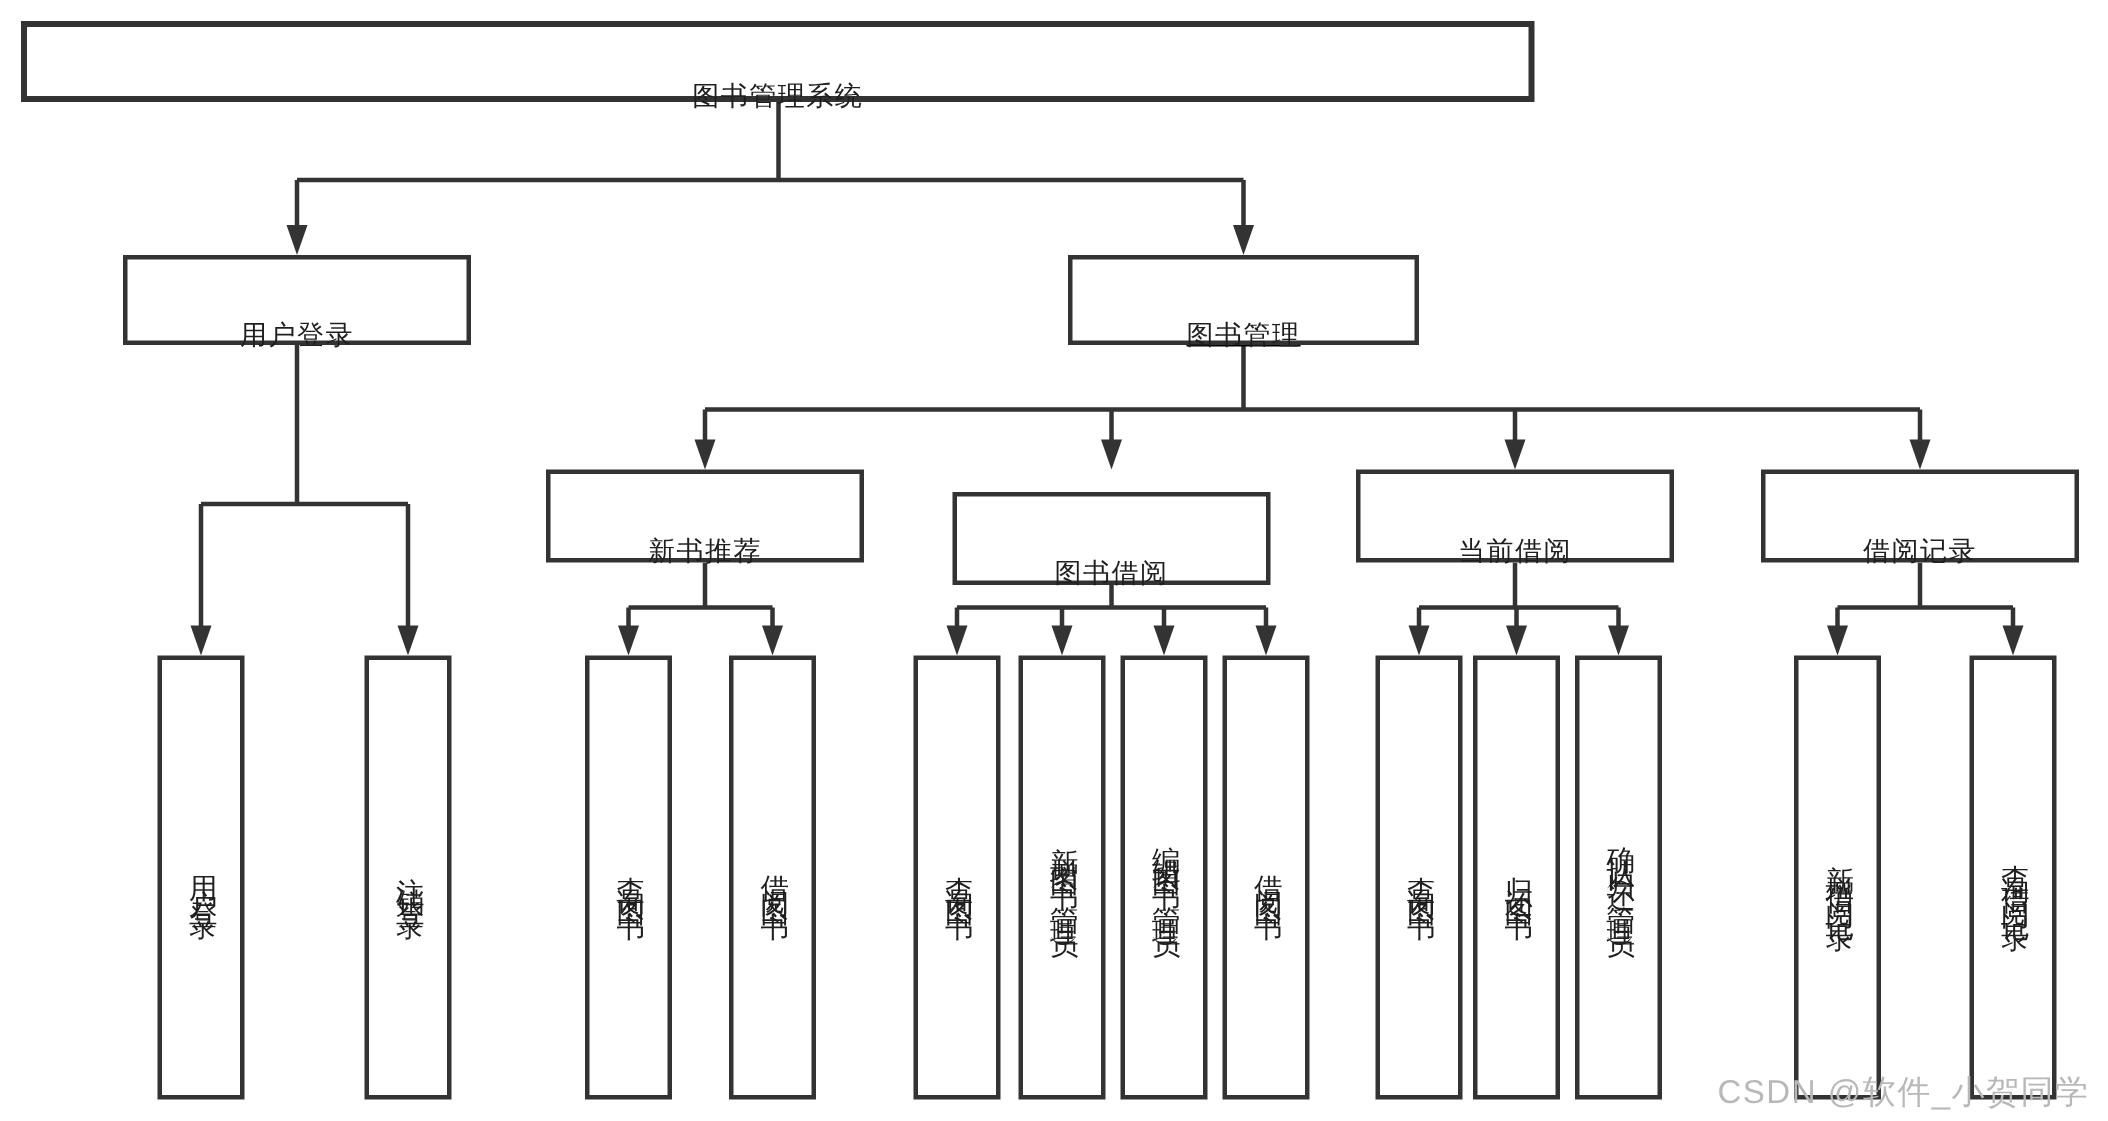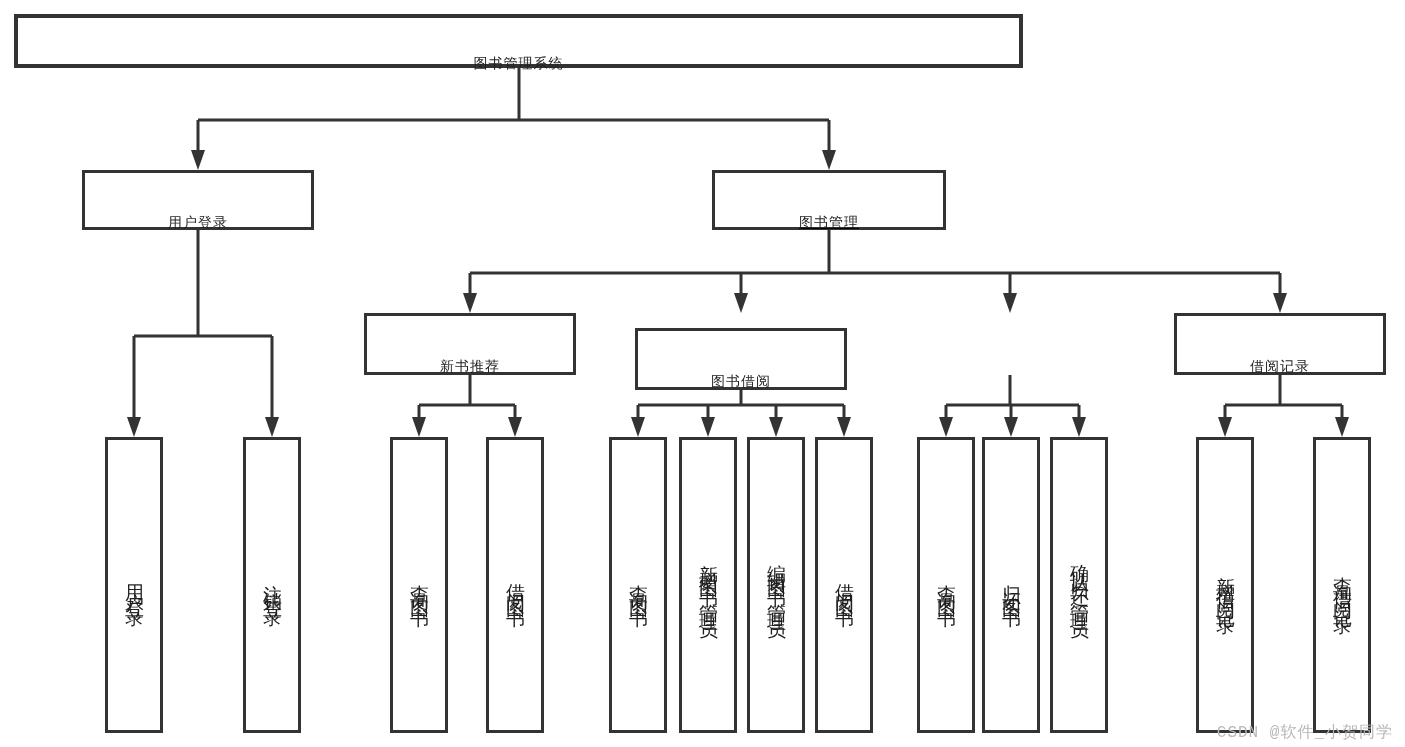--- a/index.html
+++ b/index.html
@@ -14,32 +14,32 @@
   svg.connectors path { fill: none; stroke: var(--line, #333333); stroke-width: 3; }
   svg.connectors polygon { fill: var(--line, #333333); stroke: none; }
   .box {
     position: absolute; background: #ffffff;
     border: 3px solid var(--box-border, #333333);
     box-sizing: border-box;
     display: flex; align-items: center; justify-content: center;
   }
   .root-box { border-width: 4px; }
   .hlabel {
-    font-size: 14px; color: var(--text, #1f1f1f);
+    font-size: 18px; color: var(--text, #1f1f1f);
     letter-spacing: 1px; white-space: nowrap; margin-top: 45px;
   }
   .vlabel {
     writing-mode: vertical-lr; text-orientation: mixed;
     font-size: 19px; line-height: 1.1; letter-spacing: 8px;
     color: var(--text, #1f1f1f);
   }
   .watermark {
     position: absolute; right: 12px; bottom: 4px;
-    font-size: 16px; letter-spacing: 1px;
-    color: var(--watermark, #b8b8b8); white-space: nowrap; font-family: Liberation Mono, monospace;
+    font-size: 22px; letter-spacing: 1px;
+    color: var(--watermark, #b8b8b8); white-space: nowrap;
   }
 </style>
 </head>
 <body>
 
 <div class="canvas">
 
   <svg class="connectors" viewBox="0 0 1405 747" aria-hidden="true">
     <path d="M519 68 V120 M198 120 H829 M198 120 V152 M829 120 V152
              M198 230 V336 M134 336 H272 M134 336 V420 M272 336 V420
@@ -79,20 +79,23 @@
   <div class="box" style="left:712px; top:170px; width:234px; height:60px;text-decoration:underline;">
     <span class="hlabel">图书管理</span>
   </div>
 
   <div class="box" style="left:364px; top:313px; width:212px; height:62px;">
     <span class="hlabel">新书推荐</span>
   </div>
   <div class="box" style="left:635px; top:328px; width:212px; height:62px;">
     <span class="hlabel">图书借阅</span>
   </div>
+  <div class="box" style="left:904px; top:313px; width:212px; height:62px;">
+    <span class="hlabel">当前借阅</span>
+  </div>
   <div class="box" style="left:1174px; top:313px; width:212px; height:62px;">
     <span class="hlabel">借阅记录</span>
   </div>
 
   <div class="box" style="left:105px; top:437px; width:58px; height:296px;">
     <span class="vlabel">用户登录</span>
   </div>
   <div class="box" style="left:243px; top:437px; width:58px; height:296px;">
     <span class="vlabel">注销登录</span>
   </div>

